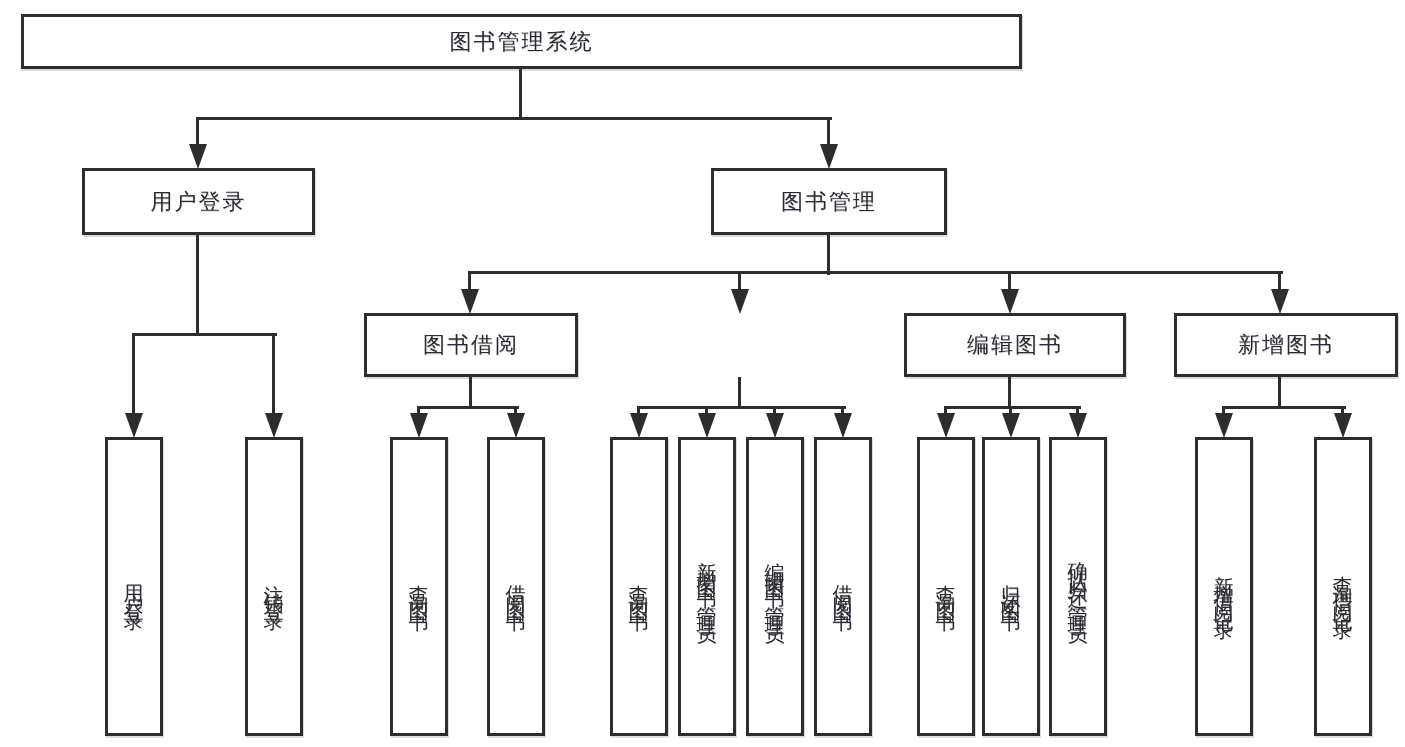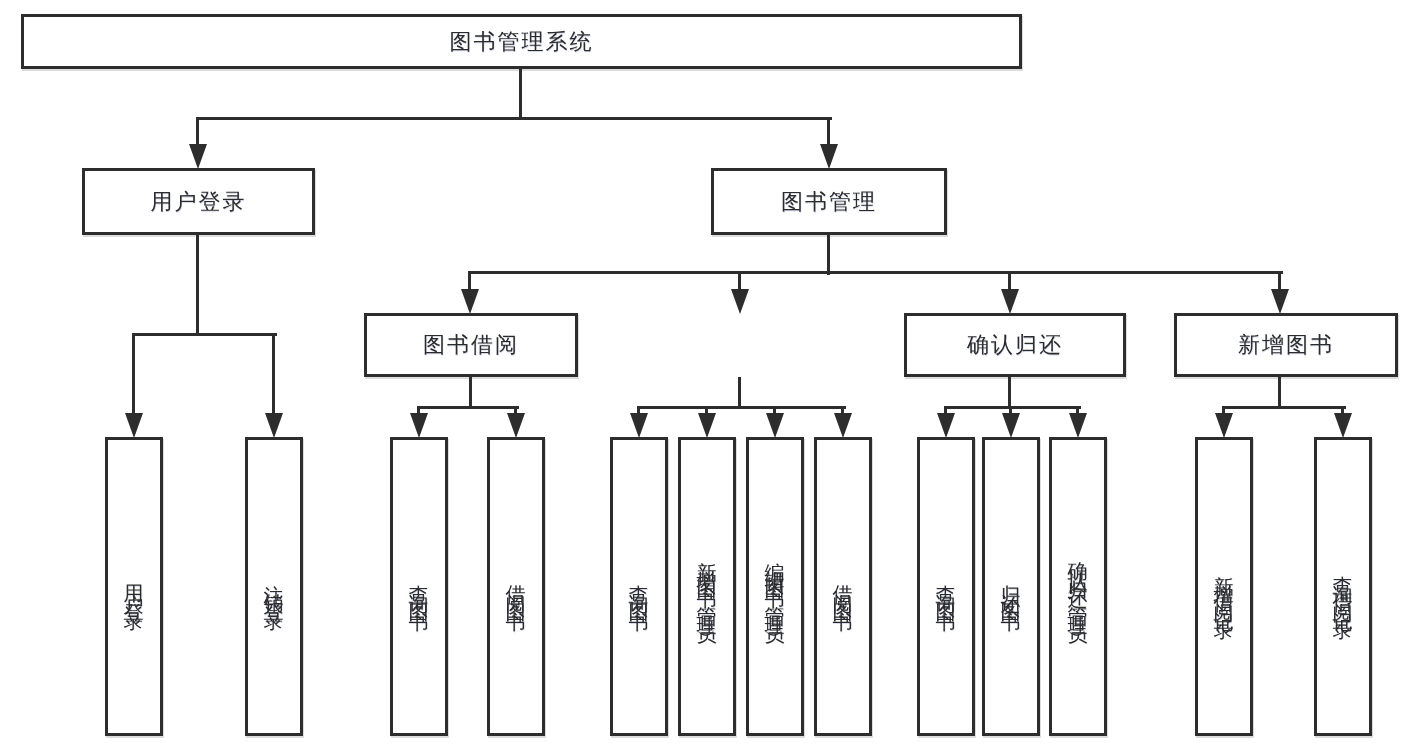--- a/index.html
+++ b/index.html
@@ -63,21 +63,21 @@
     <span class="lbl">用户登录</span>
   </div>
   <div class="box" style="left:711px;top:168px;width:236px;height:67px">
     <span class="lbl">图书管理</span>
   </div>
 
   <div class="box" style="left:364px;top:313px;width:214px;height:64px">
     <span class="lbl">图书借阅</span>
   </div>
   <div class="box" style="left:904px;top:313px;width:222px;height:64px">
-    <span class="lbl">确认归还</span>
+    <span class="lbl">编辑图书</span>
   </div>
   <div class="box" style="left:1174px;top:313px;width:224px;height:64px">
     <span class="lbl">新增图书</span>
   </div>
 
   <div class="box vbox" style="left:105px;top:437px;width:58px;height:299px">
     <span class="lbl">用户登录</span>
   </div>
   <div class="box vbox" style="left:245px;top:437px;width:58px;height:299px">
     <span class="lbl">注销登录</span>

